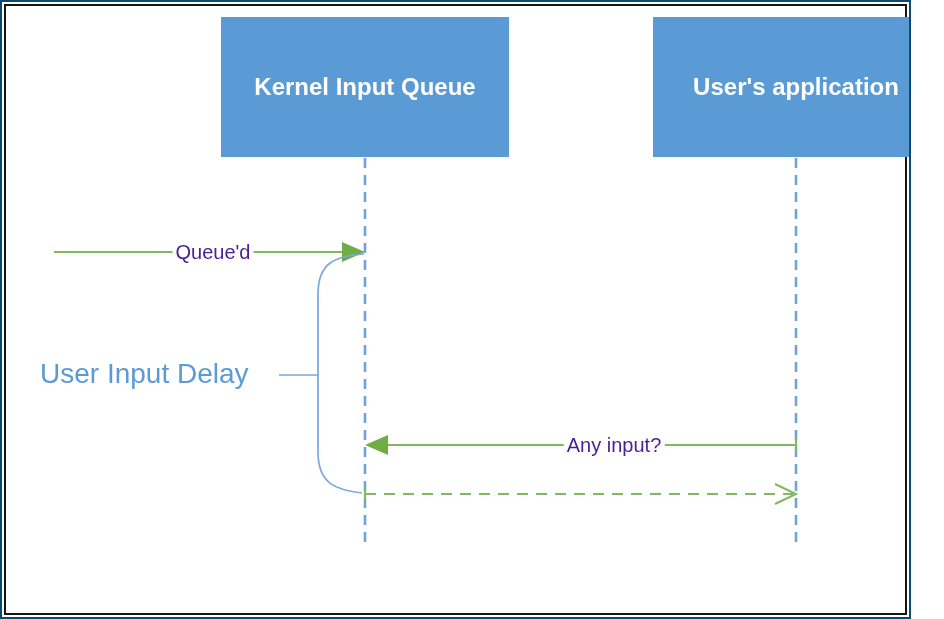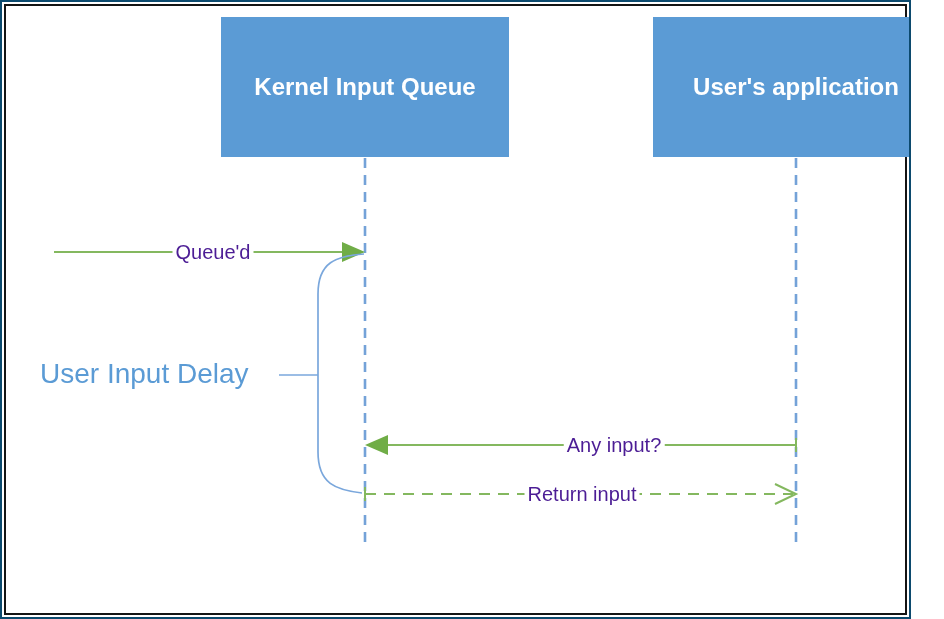--- a/index.html
+++ b/index.html
@@ -87,16 +87,15 @@
     <line x1="794" y1="436" x2="794" y2="450" stroke="#84b85f" stroke-width="2"></line>
     <polygon points="363,443 386,433 386,453" fill="#70ad47"></polygon>
 
     <line x1="363" y1="492" x2="791" y2="492" stroke="#84b85f" stroke-width="2" stroke-dasharray="11 8"></line>
     <line x1="363" y1="485" x2="363" y2="499" stroke="#84b85f" stroke-width="2"></line>
     <polyline points="773,482 794,492 773,502" fill="none" stroke="#84b85f" stroke-width="2"></polyline>
   </svg>
 
   <span class="msg-label" style="left:211px; top:250px;">Queue'd</span>
   <span class="msg-label" style="left:612px; top:443px;">Any input?</span>
-  <span class="msg-label" style="left:580px; top:492px;">Return input</span>
 
   <span class="annotation-label">User Input Delay</span>
 </div>
 
 </body></html>

